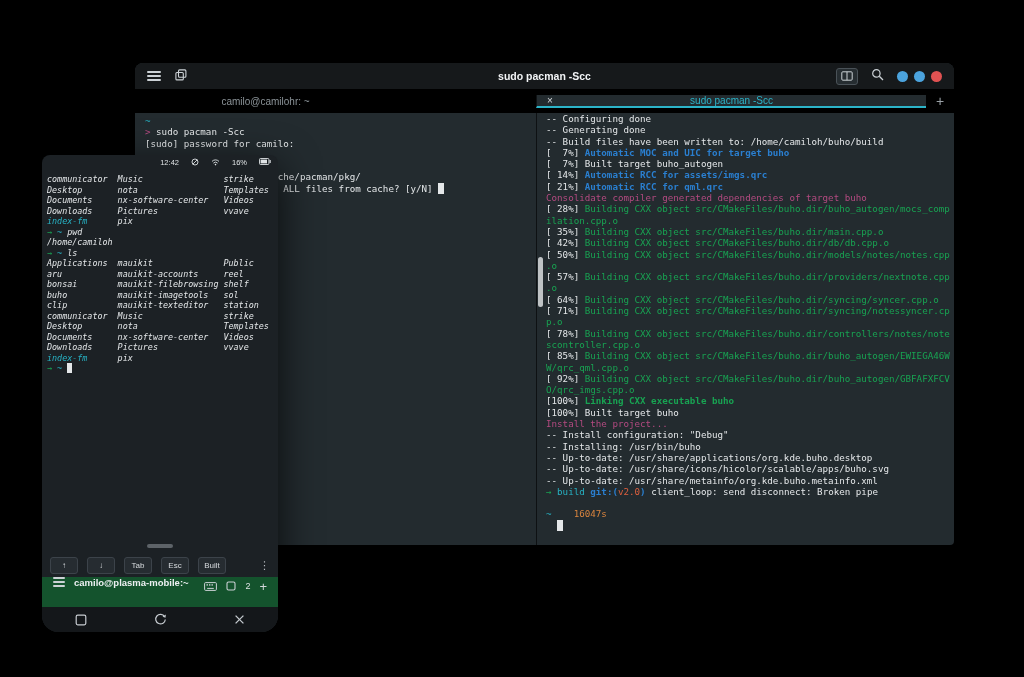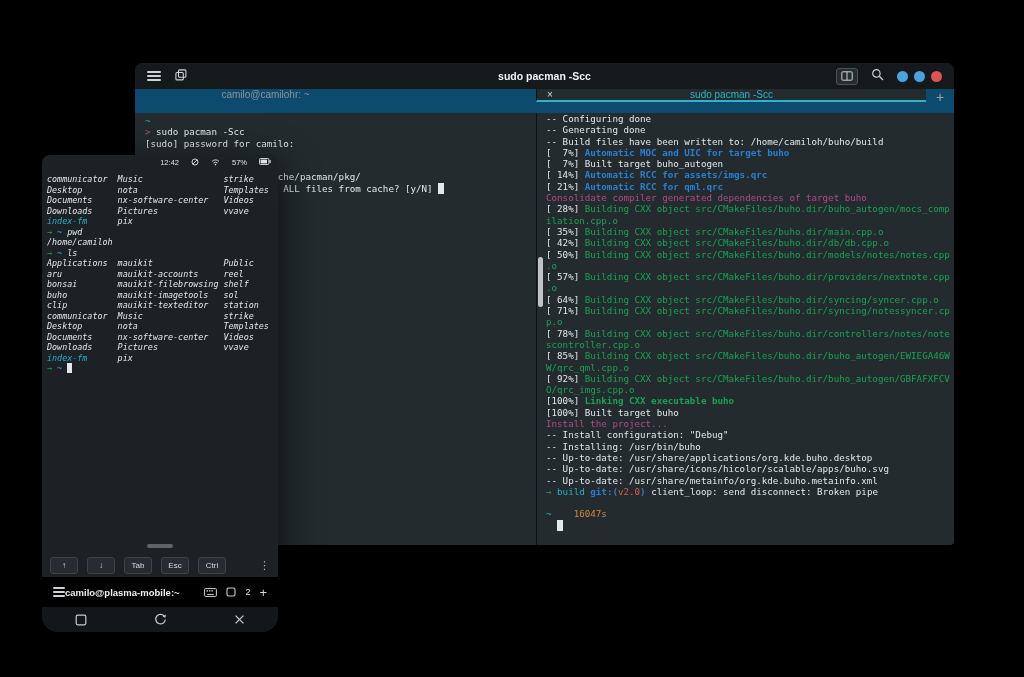--- a/index.html
+++ b/index.html
@@ -21,21 +21,21 @@
   .tb-title { position:absolute; left:0; right:0; text-align:center; font-size:10.5px;
     font-weight:bold; color:#f2f4f6; pointer-events:none; }
   .tb-right { margin-left:auto; display:flex; align-items:center; gap:13px; }
   .split-btn { width:22px; height:17px; border:1px solid #4a5258; border-radius:3px;
     background:#262d31; display:flex; align-items:center; justify-content:center; }
   .wc { width:11px; height:11px; border-radius:50%; display:inline-block; }
   .wc-min, .wc-max { background:#4ba3dd; }
   .wc-close { background:#e05252; }
   .wc-group { display:flex; gap:6px; align-items:center; }
 
-  .tabbar { height:24px; background:#0c4a6e; display:flex; align-items:flex-start; }
+  .tabbar { height:24px; background:#000000; display:flex; align-items:center; }
   .tab { display:flex; align-items:center; font-size:10px; }
   .tab-inactive { width:401px; justify-content:center; color:#8b9398; padding-right:140px; }
   .tab-active { flex:1; background:#232b2f; border-left:1px solid #0e1113;
     border-bottom:2px solid #2cb4c9; color:#2cb4c9; }
   .tab-close { width:26px; text-align:center; color:#d6dadd; font-size:10px; cursor:pointer; }
   .tab-label { flex:1; text-align:center; }
   .tab-spacer { width:26px; }
   .newtab { width:28px; display:flex; align-items:center; justify-content:center;
     color:#9aa1a6; font-size:14px; }
 
@@ -72,22 +72,22 @@
     color:#e4e7e9; padding:4px 0 0 5px; }
   .mterm .tline { min-height:10.5px; }
   .scrollpill { position:absolute; bottom:6px; left:50%; transform:translateX(-50%);
     width:26px; height:4px; background:#5d6368; border-radius:2px; }
   .keysrow { height:23px; display:flex; align-items:center; padding:0 8px; }
   .keysbox { display:flex; gap:9px; }
   .key-btn { height:17px; min-width:28px; padding:0 4px; font-size:8px; color:#d7dbde;
     background:#262c31; border:1px solid #3c434a; border-radius:3px;
     display:flex; align-items:center; justify-content:center; cursor:pointer; }
   .keys-menu { margin-left:auto; color:#b7bcc0; font-size:11px; cursor:pointer; }
-  .mtoolbar { height:30px; background:#000000; display:flex; align-items:center;
-    padding:0 11px; }
+  .mtoolbar { height:30px; background:#14532d; display:flex; align-items:flex-start;
+    padding:0 11px; gap:9px; }
   .mtoolbar .hamburger { width:12px; }
   .mtitle { font-size:9.5px; font-weight:bold; color:#edf0f2; }
   .mtb-right { margin-left:auto; display:flex; align-items:center; gap:9px; }
   .tabcount { font-size:9px; color:#dfe3e5; }
   .mt-plus { font-size:13px; color:#d4d8db; }
   .mnavbar { height:25px; background:#14171a; border-radius:0 0 16px 16px;
     display:flex; justify-content:space-around; align-items:center; }
   .navbtn { display:flex; align-items:center; justify-content:center; cursor:pointer; }
 </style>
 </head>
@@ -163,42 +163,42 @@
           <line x1="1.8" y1="6.2" x2="6.2" y2="1.8" stroke="#dfe3e5" stroke-width="0.9"></line>
         </svg>
     </span>
     <span>
       <svg width="9" height="8" viewBox="0 0 9 8">
           <path d="M1 3.4 A4.8 4.8 0 0 1 8 3.4" fill="none" stroke="#dfe3e5" stroke-width="0.9"></path>
           <path d="M2.4 5.1 A3 3 0 0 1 6.6 5.1" fill="none" stroke="#dfe3e5" stroke-width="0.9"></path>
           <circle cx="4.5" cy="6.6" r="0.8" fill="#dfe3e5"></circle>
         </svg>
     </span>
-    <span>57%</span>
+    <span>16%</span>
     <span>
       <svg width="12" height="7" viewBox="0 0 12 7">
           <rect x="0.5" y="0.5" width="9.4" height="6" rx="1" fill="none" stroke="#dfe3e5" stroke-width="0.9"></rect>
           <rect x="1.6" y="1.6" width="6.4" height="3.8" fill="#dfe3e5"></rect>
           <rect x="10.5" y="2" width="1.2" height="3" fill="#dfe3e5"></rect>
         </svg>
     </span>
   </div>
 
   <div class="mterm-wrap">
     <pre class="mterm"><div class="tline"><span class="c-fg">communicator  Music                strike</span></div><div class="tline"><span class="c-fg">Desktop       nota                 Templates</span></div><div class="tline"><span class="c-fg">Documents     nx-software-center   Videos</span></div><div class="tline"><span class="c-fg">Downloads     Pictures             vvave</span></div><div class="tline"><span class="c-cyan">index-fm</span><span class="c-fg">      pix</span></div><div class="tline"><span class="c-green">→ </span><span class="c-cyan">~</span><span class="c-fg"> pwd</span></div><div class="tline"><span class="c-fg">/home/camiloh</span></div><div class="tline"><span class="c-green">→ </span><span class="c-cyan">~</span><span class="c-fg"> ls</span></div><div class="tline"><span class="c-fg">Applications  mauikit              Public</span></div><div class="tline"><span class="c-fg">aru           mauikit-accounts     reel</span></div><div class="tline"><span class="c-fg">bonsai        mauikit-filebrowsing shelf</span></div><div class="tline"><span class="c-fg">buho          mauikit-imagetools   sol</span></div><div class="tline"><span class="c-fg">clip          mauikit-texteditor   station</span></div><div class="tline"><span class="c-fg">communicator  Music                strike</span></div><div class="tline"><span class="c-fg">Desktop       nota                 Templates</span></div><div class="tline"><span class="c-fg">Documents     nx-software-center   Videos</span></div><div class="tline"><span class="c-fg">Downloads     Pictures             vvave</span></div><div class="tline"><span class="c-cyan">index-fm</span><span class="c-fg">      pix</span></div><div class="tline"><span class="c-green">→ </span><span class="c-cyan">~ </span><span class="c-cursor"> </span></div></pre>
     <div class="scrollpill"></div>
   </div>
 
   <div class="keysrow">
     <div class="keysbox">
         <div class="key-btn">↑</div>
         <div class="key-btn">↓</div>
         <div class="key-btn">Tab</div>
         <div class="key-btn">Esc</div>
-        <div class="key-btn">Ctrl</div>
+        <div class="key-btn">Built</div>
       </div>
     <div class="keys-menu">⋮</div>
   </div>
 
   <div class="mtoolbar">
     <span class="hamburger">
         <i></i>
         <i></i>
         <i></i>
       </span>

